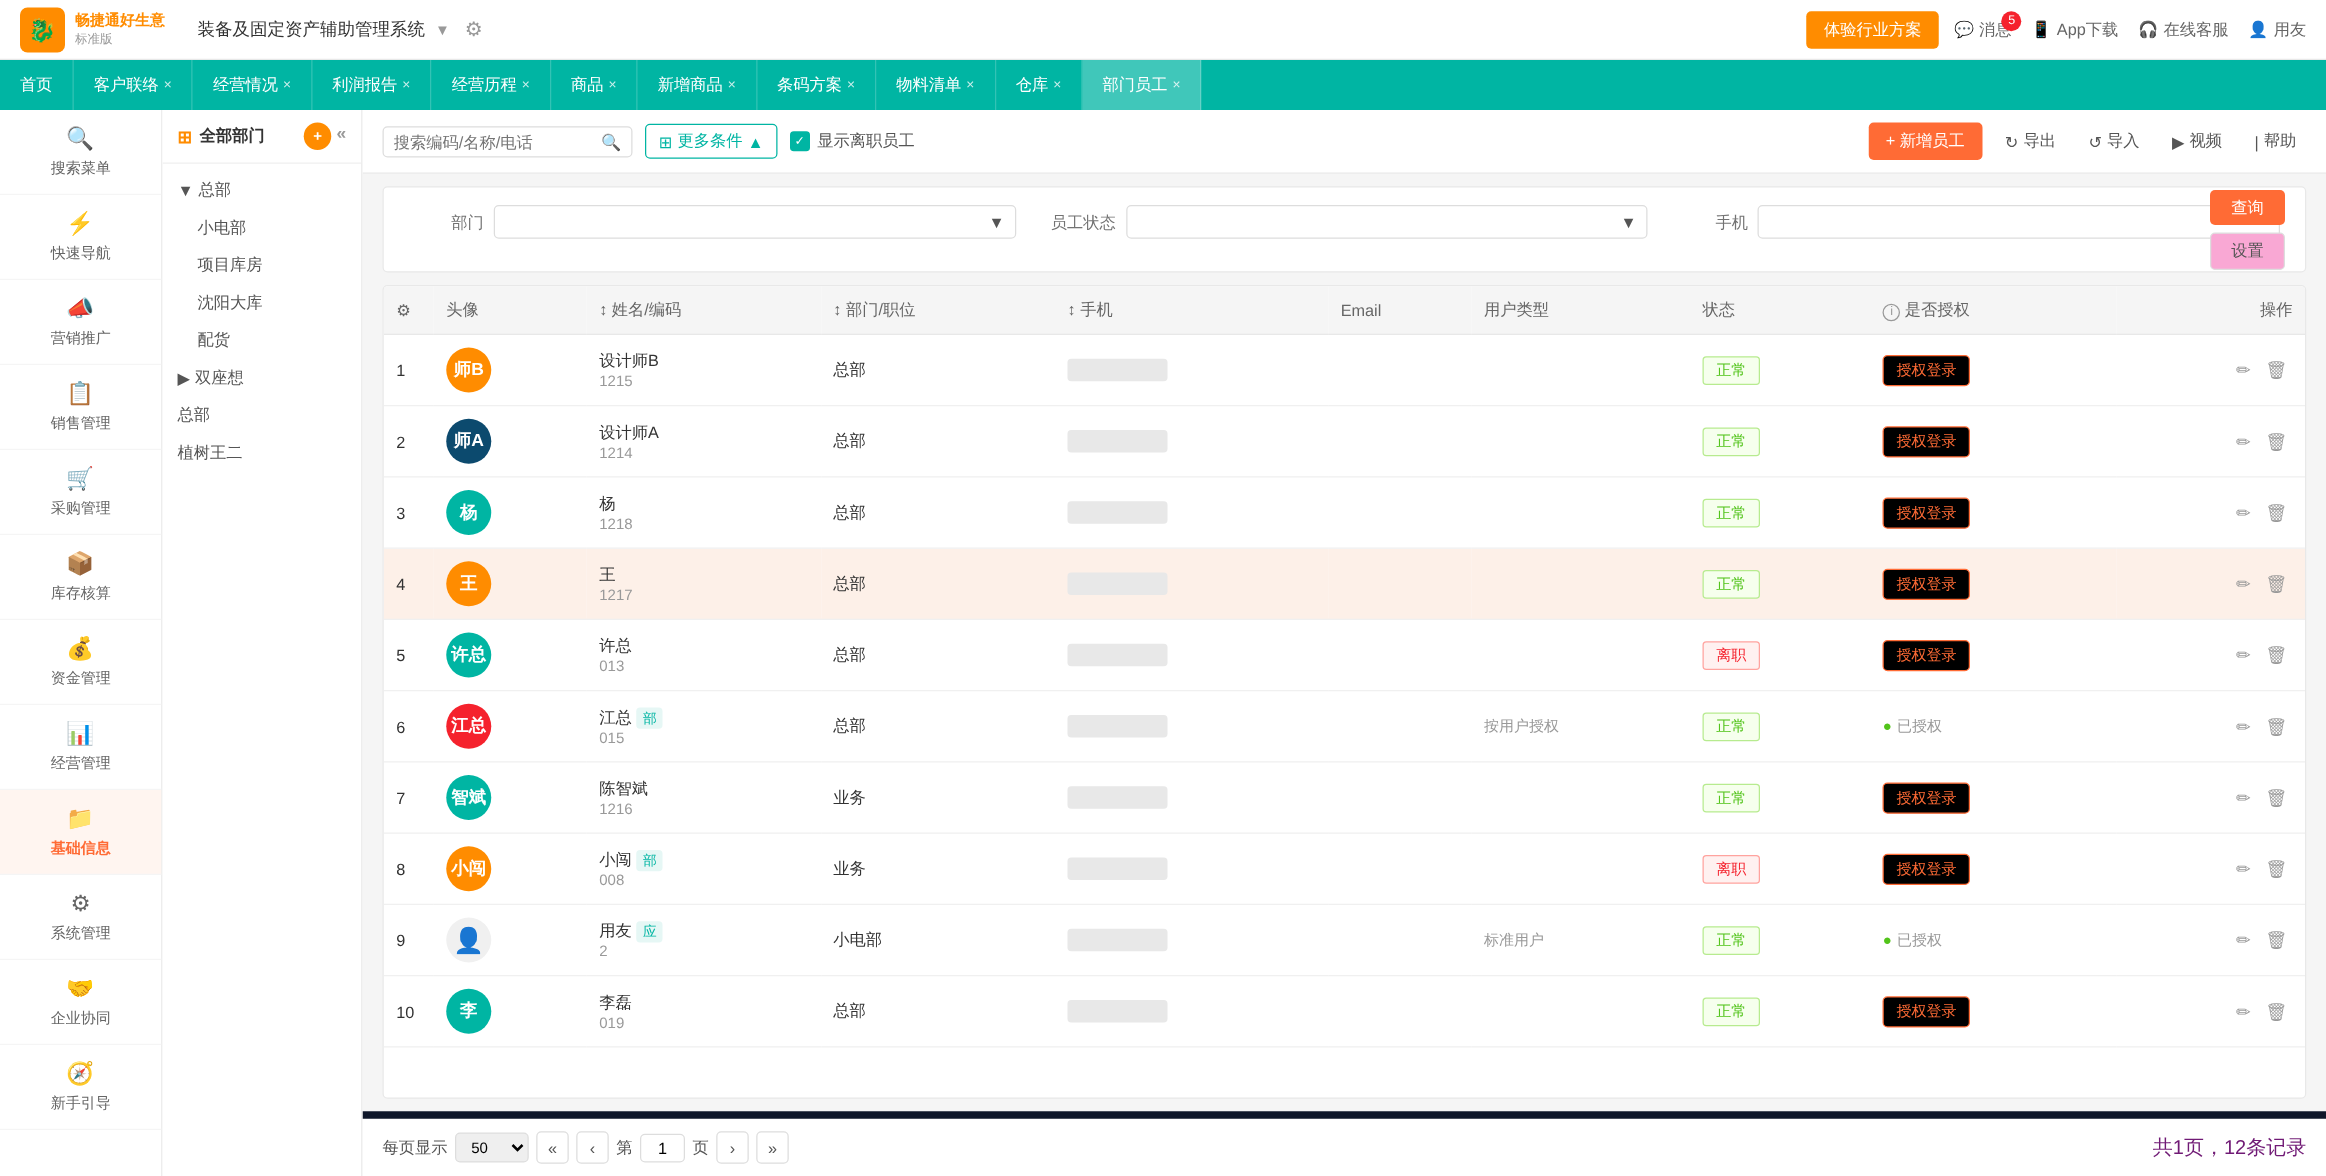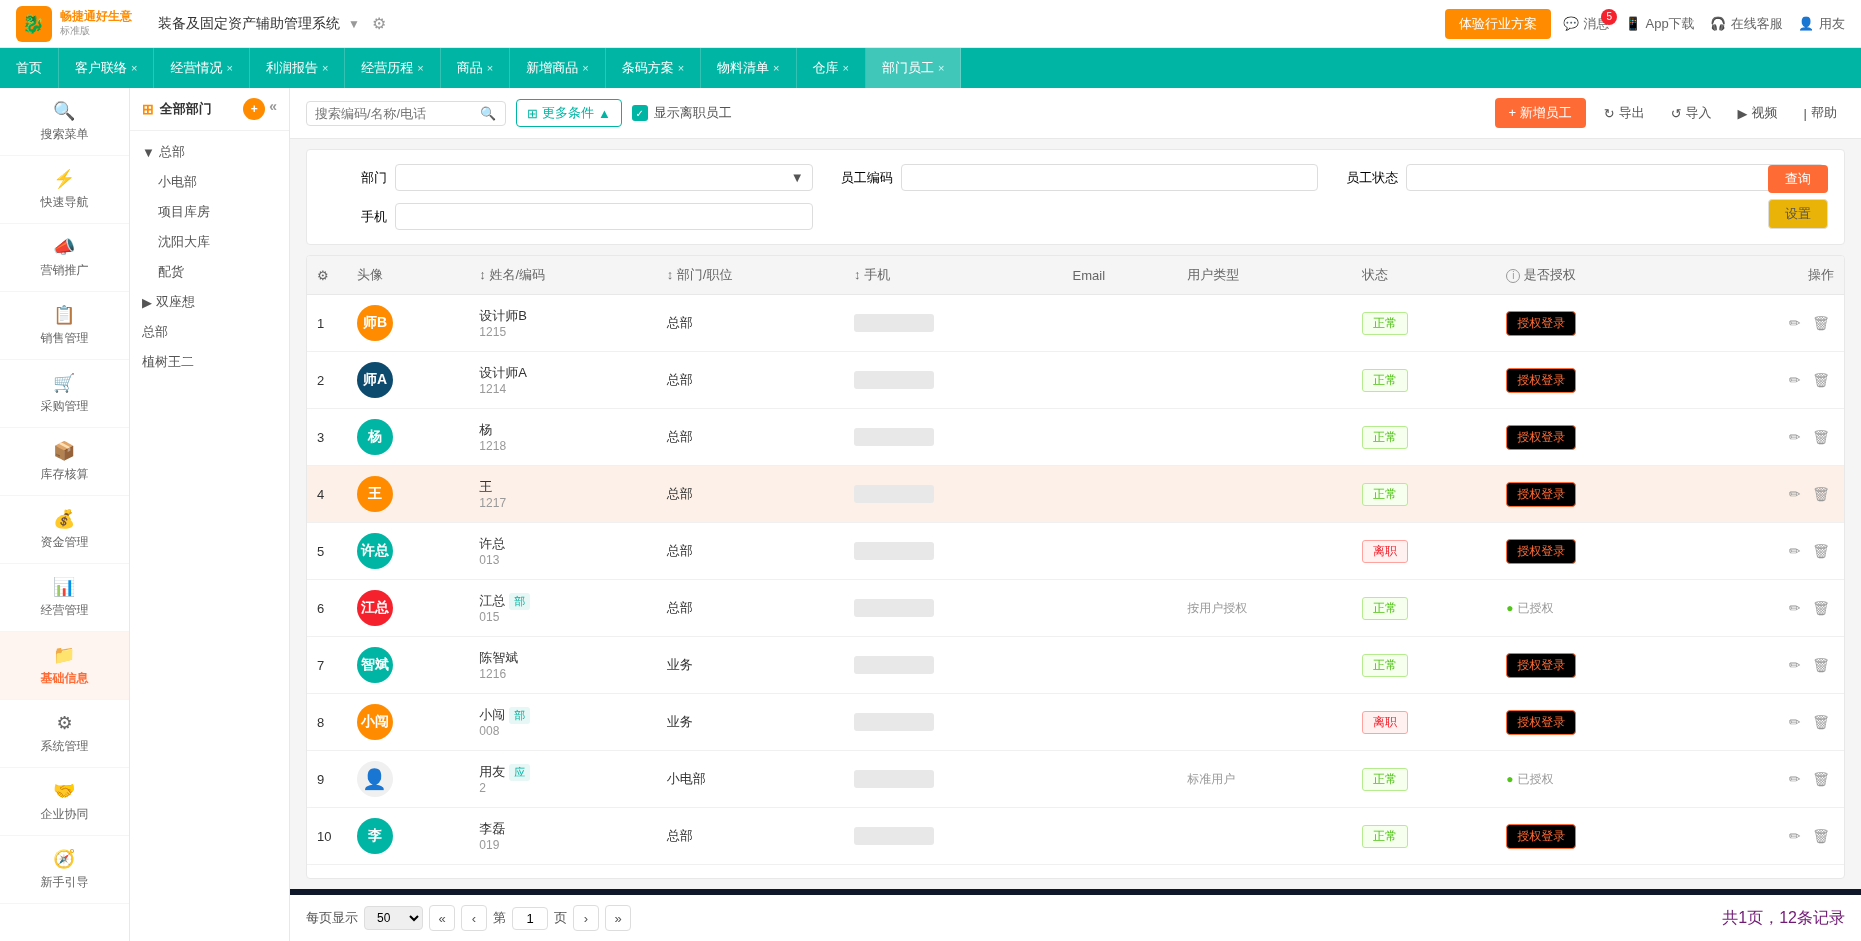--- a/index.html
+++ b/index.html
@@ -243,21 +243,21 @@
       gap: 12px 20px;
       position: relative;
     }
     .filter-row {
       display: flex;
       align-items: center;
       gap: 8px;
     }
     .filter-label {
       width: 60px;
-      color: #000000;
+      color: #737373;
       font-size: 13px;
       text-align: right;
       flex-shrink: 0;
     }
     .filter-select {
       flex: 1;
       border: 1px solid #ddd;
       border-radius: 4px;
       padding: 5px 8px;
       font-size: 13px;
@@ -287,21 +287,21 @@
     .query-btn {
       background: #ff6b35;
       color: #fff;
       border: none;
       border-radius: 4px;
       padding: 5px 16px;
       cursor: pointer;
       font-size: 13px;
     }
     .reset-btn {
-      background: #eab308;
+      background: #f9a8d4;
       color: #555;
       border: 1px solid #ddd;
       border-radius: 4px;
       padding: 5px 16px;
       cursor: pointer;
       font-size: 13px;
     }
 
     
     .table-wrap {
@@ -727,24 +727,20 @@
 
     <div class="adv-filter">
       <div class="filter-row">
         <span class="filter-label">部门</span>
         <div class="filter-select">
           <span></span>
           <span>▼</span>
         </div>
       </div>
       <div class="filter-row">
-        <span class="filter-label">员工编码</span>
-        <input class="filter-input" type="text" style="">
-      </div>
-      <div class="filter-row">
         <span class="filter-label">员工状态</span>
         <div class="filter-select">
           <span></span>
           <span>▼</span>
         </div>
       </div>
       <div class="filter-row">
         <span class="filter-label">手机</span>
         <input class="filter-input" type="text" style="">
       </div>

